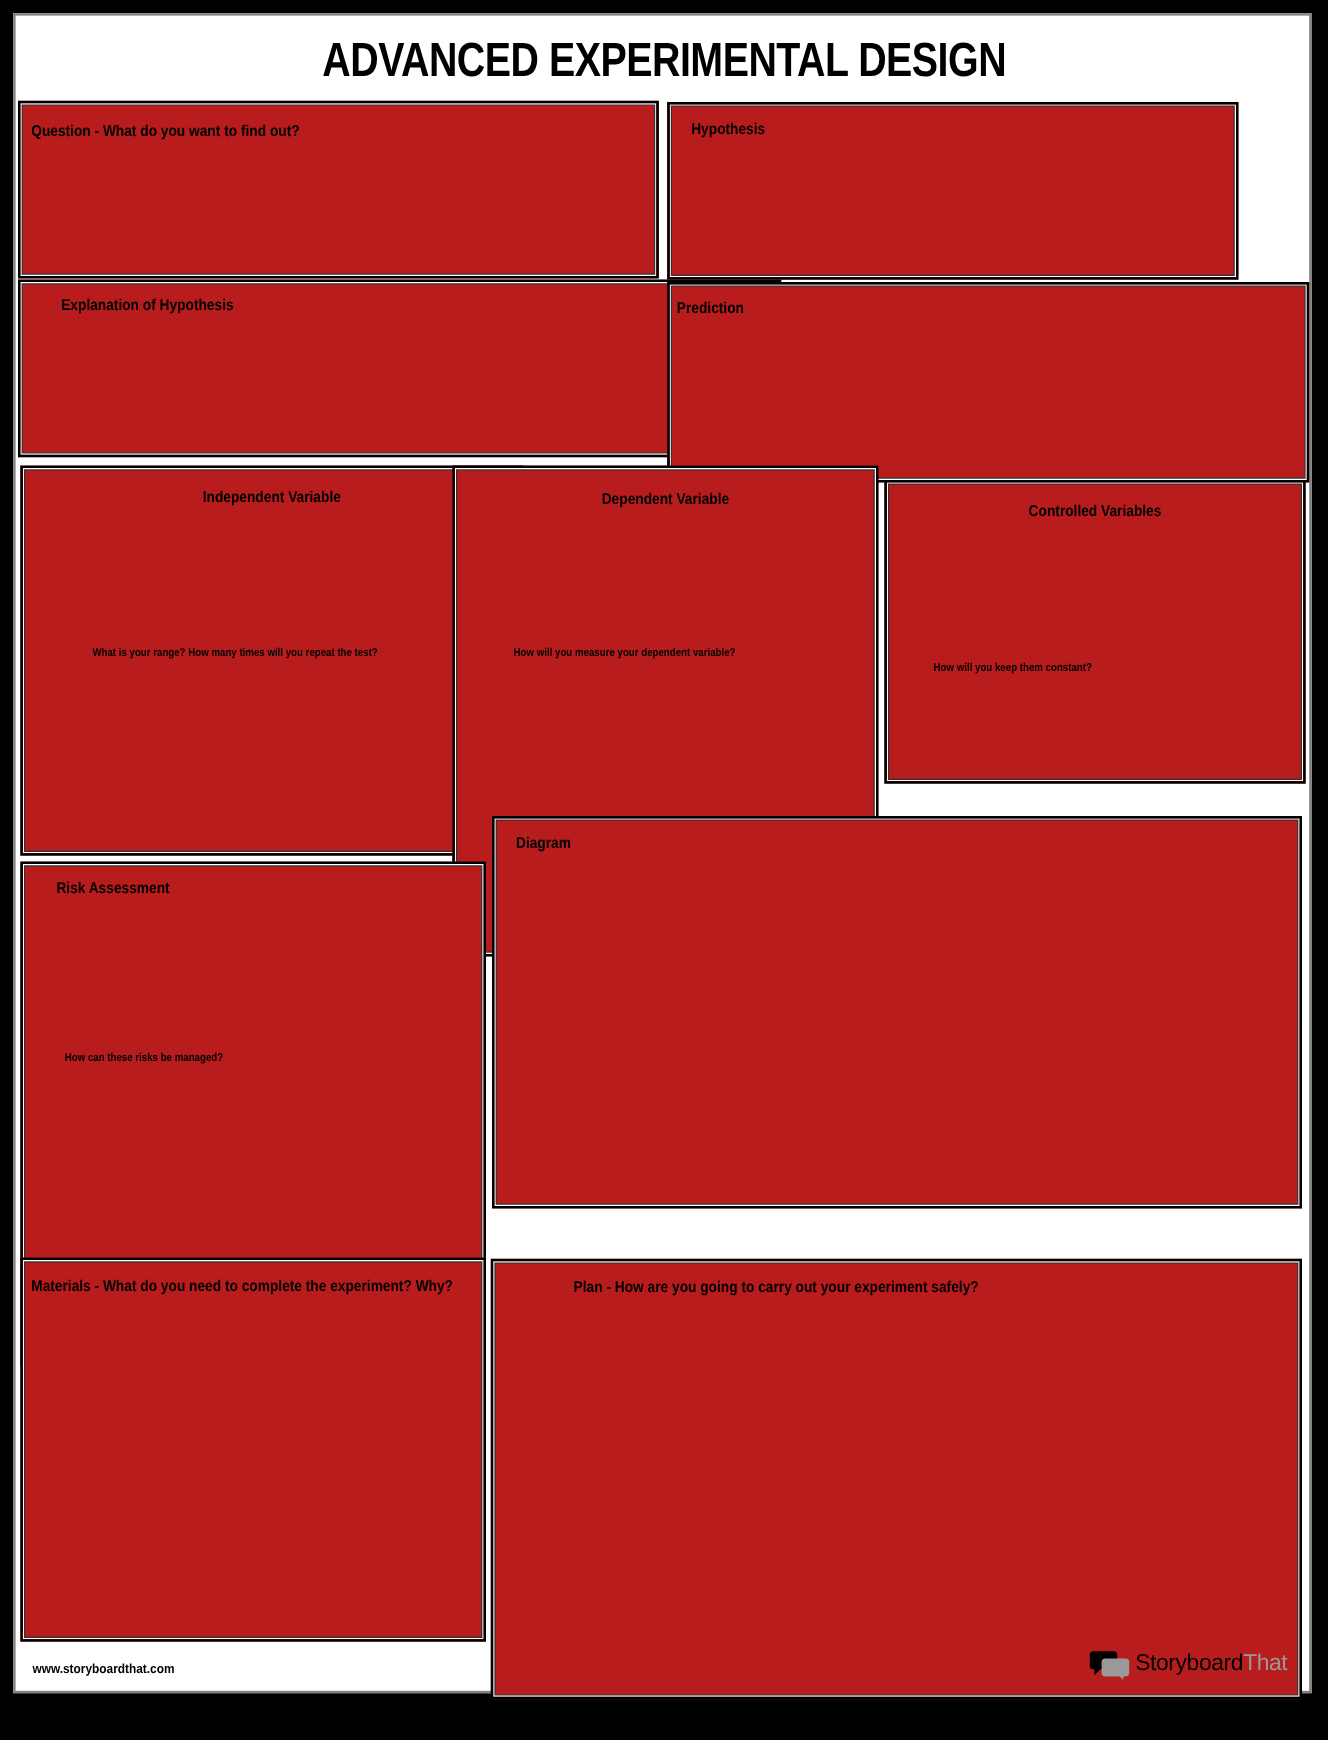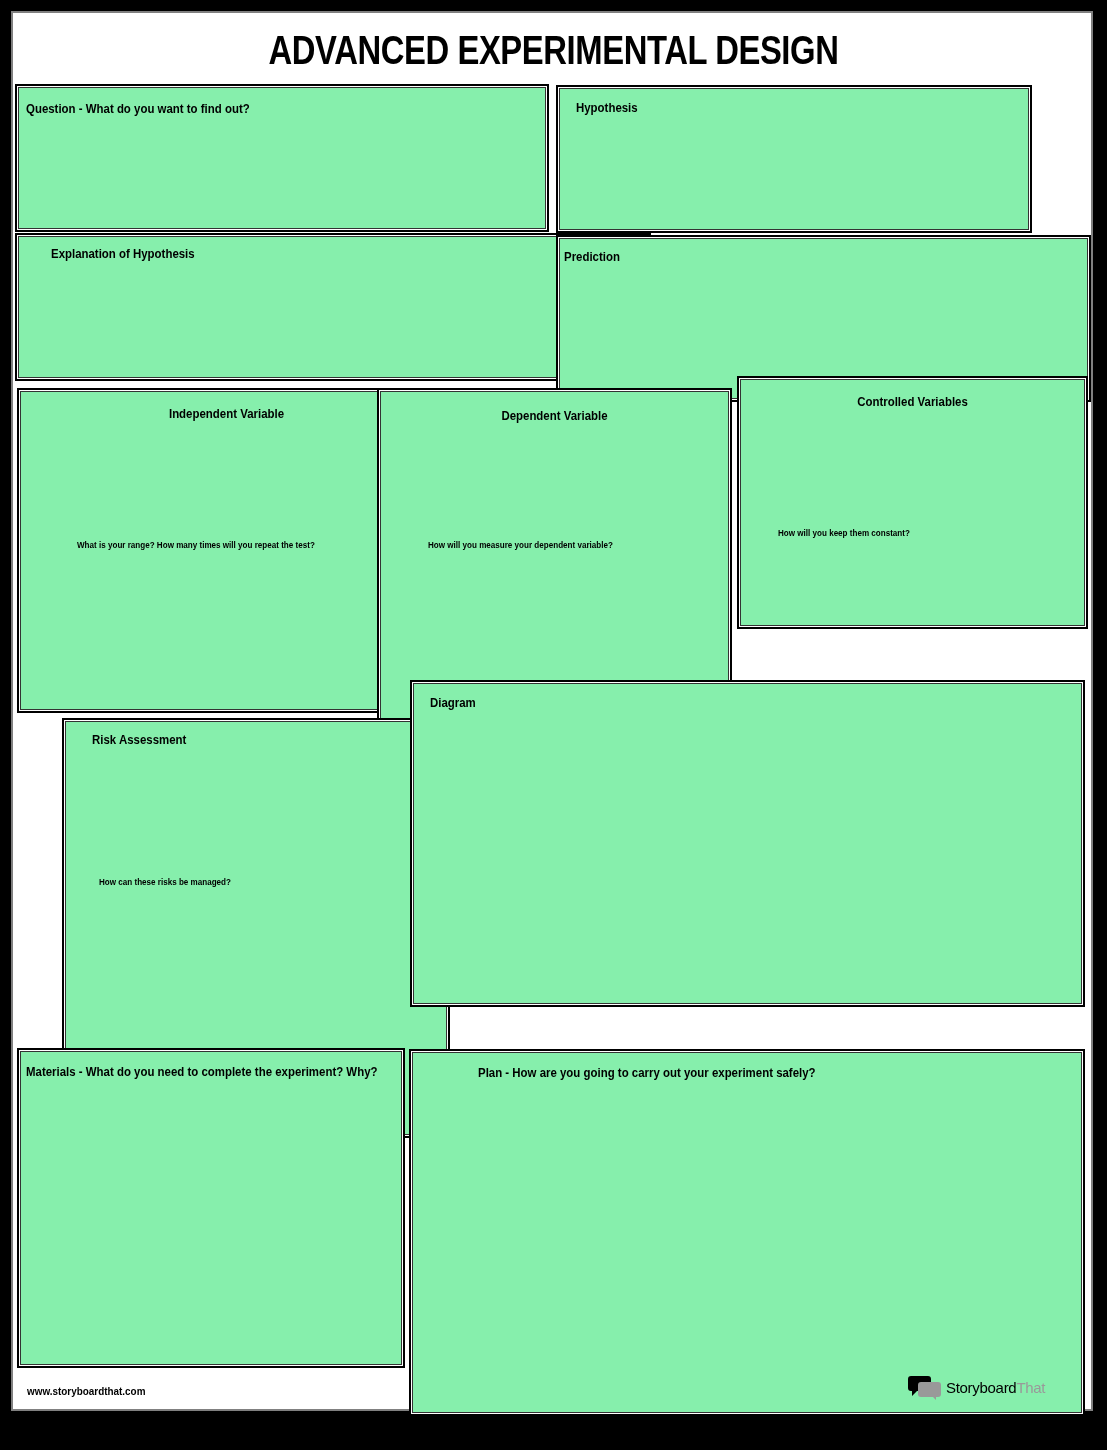--- a/index.html
+++ b/index.html
@@ -13,41 +13,41 @@
     background: #ffffff; border: 2px solid #808080; box-sizing: border-box;
   }
   .title {
     position: absolute; left: 0; right: 0; top: 28px; text-align: center;
     font-family: "Liberation Sans", sans-serif; font-weight: bold;
     font-size: 40px; letter-spacing: -0.5px; color: #000;
     transform: scaleX(0.82); transform-origin: center;
   }
   .box {
     position: absolute; box-sizing: border-box;
-    border: 2px solid #000; background: #86efac;
+    border: 2px solid #000; background: #b91c1c;
     box-shadow: inset 0 0 0 1px #fff, inset 0 0 0 2px #333;
   }
   .label {
     position: absolute; font-weight: bold; font-size: 13px; color: #000;
     white-space: nowrap; transform-origin: left top; transform: scaleX(0.88);
   }
   .label.center { left: 0; right: 0; text-align: center; transform-origin: center top; }
   .label.wrap { white-space: normal; line-height: 16px; }
   .prompt {
     position: absolute; font-weight: bold; font-size: 9.5px; color: #000;
     white-space: nowrap; transform-origin: left top; transform: scaleX(0.85);
   }
   .footer-url {
     position: absolute; left: 27px; top: 1385px; font-weight: bold; font-size: 11px;
     color: #000; transform: scaleX(0.9); transform-origin: left top;
   }
   .logo {
     position: absolute; left: 908px; top: 1374px; height: 26px; display: flex; align-items: center;
   }
-  .logo-text { font-size: 15px; color: #000; margin-left: 4px; letter-spacing: -0.3px; }
+  .logo-text { font-size: 19px; color: #000; margin-left: 4px; letter-spacing: -0.3px; }
   .logo-text .light { color: #999999; }
 </style>
 </head>
 <body>
 
 <div class="sheet"></div>
 
 <div class="title">ADVANCED EXPERIMENTAL DESIGN</div>
 
 <div class="box" style="left:15px; top:84px; width:534px; height:148px;">
@@ -65,26 +65,26 @@
 </div>
 
 <div class="box" style="left:17px; top:388px; width:419px; height:325px;">
   <div class="label center" style="top:16px;">Independent Variable</div>
   <div class="prompt" style="left:58px; top:149px;">What is your range? How many times will you repeat the test?</div>
 </div>
 <div class="box" style="left:377px; top:388px; width:355px; height:409px;">
   <div class="label center" style="top:18px;">Dependent Variable</div>
   <div class="prompt" style="left:49px; top:149px;">How will you measure your dependent variable?</div>
 </div>
-<div class="box" style="left:737px; top:376px; width:351px; height:253px;">
+<div class="box" style="left:737px; top:400px; width:351px; height:253px;">
   <div class="label center" style="top:16px;">Controlled Variables</div>
   <div class="prompt" style="left:39px; top:149px;">How will you keep them constant?</div>
 </div>
 
-<div class="box" style="left:17px; top:718px; width:388px; height:420px;margin-left:45px;">
+<div class="box" style="left:17px; top:718px; width:388px; height:420px;">
   <div class="label" style="left:28px; top:12px;">Risk Assessment</div>
   <div class="prompt" style="left:35px; top:156px;">How can these risks be managed?</div>
 </div>
 <div class="box" style="left:410px; top:680px; width:675px; height:327px;">
   <div class="label" style="left:18px; top:13px;">Diagram</div>
 </div>
 
 <div class="box" style="left:17px; top:1048px; width:388px; height:320px;">
   <div class="label wrap" style="left:7px; top:14px; width:400px;">Materials - What do you need to complete the experiment? Why?</div>
 </div>

